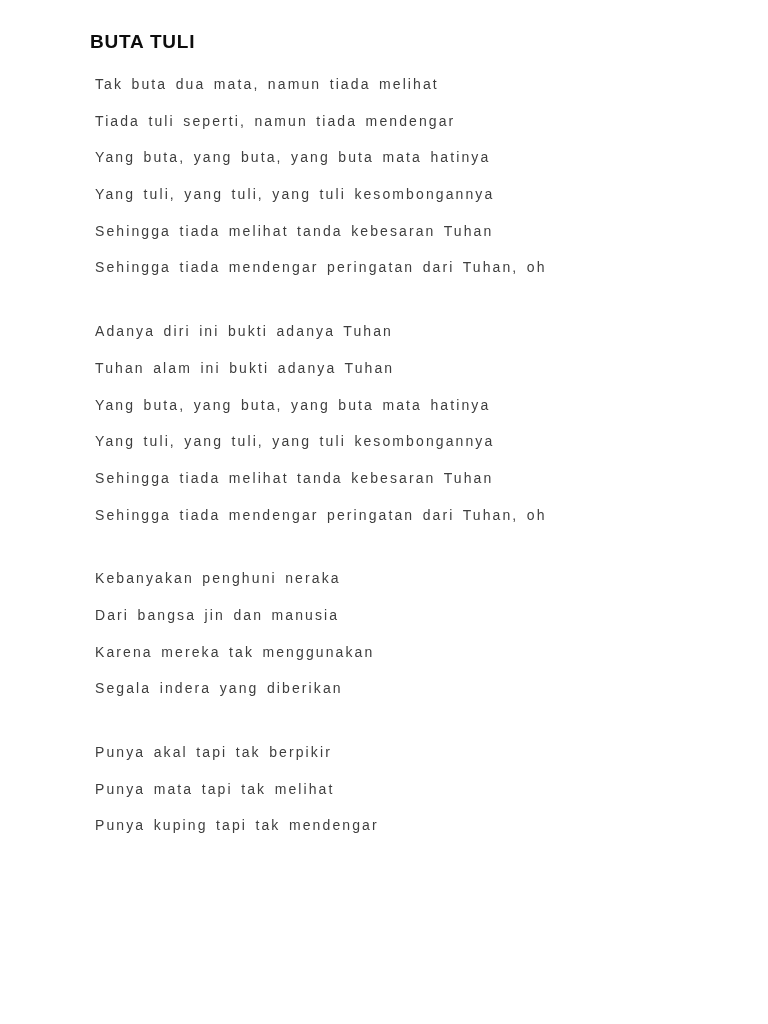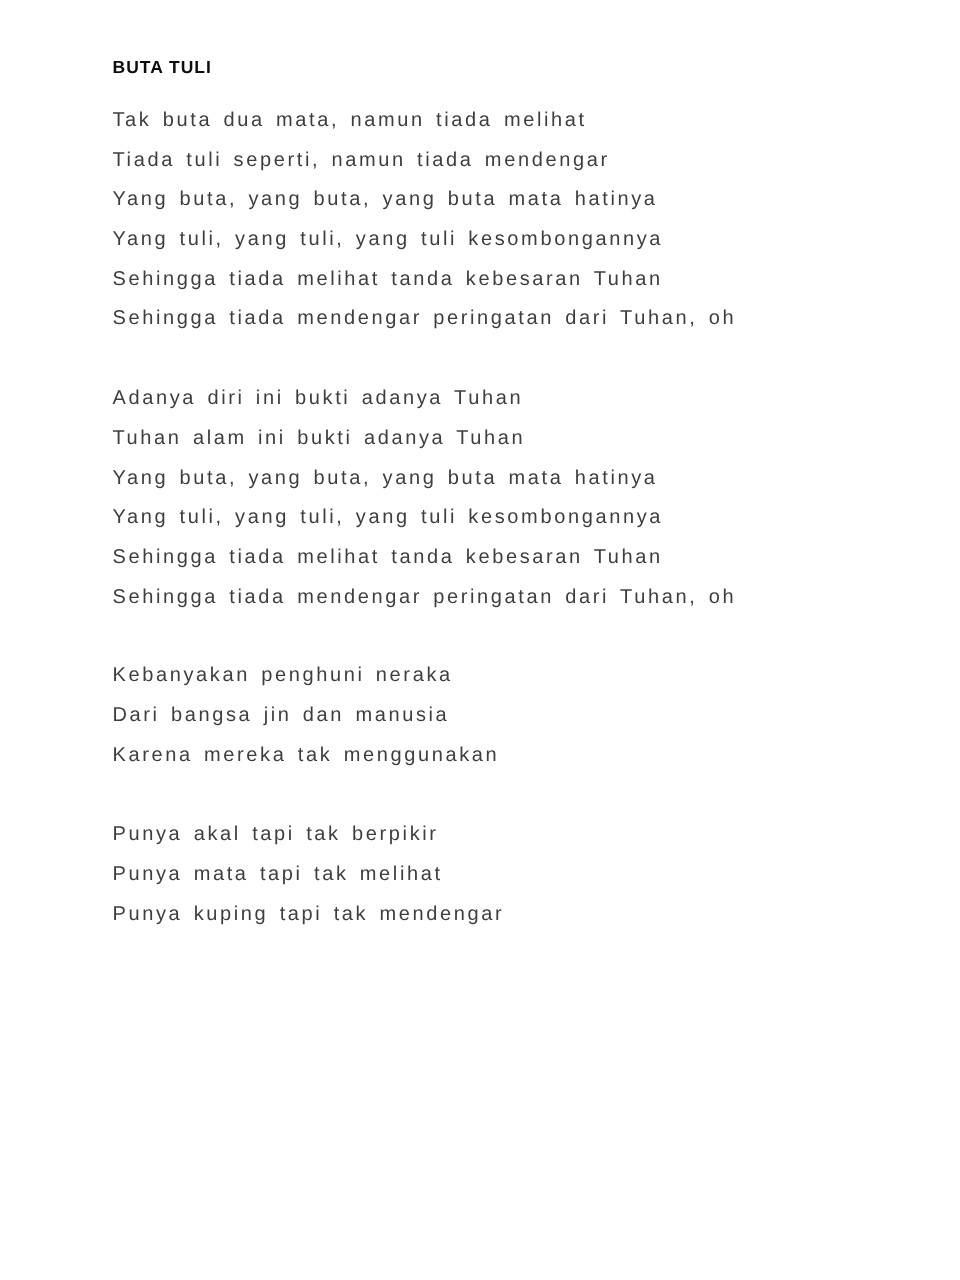--- a/index.html
+++ b/index.html
@@ -19,37 +19,37 @@
   .page{
     position:relative;
     width:768px;
     height:1024px;
     background:var(--page-bg);
   }
   .content{
     padding:30px 40px 0 90px;
   }
   .title{
-    margin:12px 0 16px 0;
-    font-size:14px;
+    margin:0 0 16px 0;
+    font-size:19px;
     line-height:23px;
     font-weight:800;
     letter-spacing:0.8px;
     color:var(--title-color);
     white-space:nowrap;
   }
   .stanza{
     margin:0 0 32px 0;
     padding:0;
   }
   .stanza:last-child{ margin-bottom:0; }
   .line{
-    margin:0;
+    margin:5px;
     padding:0;
-    font-size:16px;
+    font-size:14px;
     line-height:31.7px;
     height:31.7px;
     font-weight:400;
     letter-spacing:2.1px;
     word-spacing:2.5px;
     color:var(--body-color);
     white-space:nowrap;
   }
 </style>
 </head>
@@ -72,20 +72,21 @@
           <p class="line">Tuhan alam ini bukti adanya Tuhan</p>
           <p class="line">Yang buta, yang buta, yang buta mata hatinya</p>
           <p class="line">Yang tuli, yang tuli, yang tuli kesombongannya</p>
           <p class="line">Sehingga tiada melihat tanda kebesaran Tuhan</p>
           <p class="line">Sehingga tiada mendengar peringatan dari Tuhan, oh</p>
         </section>
         <section class="stanza">
           <p class="line">Kebanyakan penghuni neraka</p>
           <p class="line">Dari bangsa jin dan manusia</p>
           <p class="line">Karena mereka tak menggunakan</p>
+          <p class="line">Segala indera yang diberikan</p>
         </section>
         <section class="stanza">
           <p class="line">Punya akal tapi tak berpikir</p>
           <p class="line">Punya mata tapi tak melihat</p>
           <p class="line">Punya kuping tapi tak mendengar</p>
         </section>
       </div>
   </div>
 </main>
 

